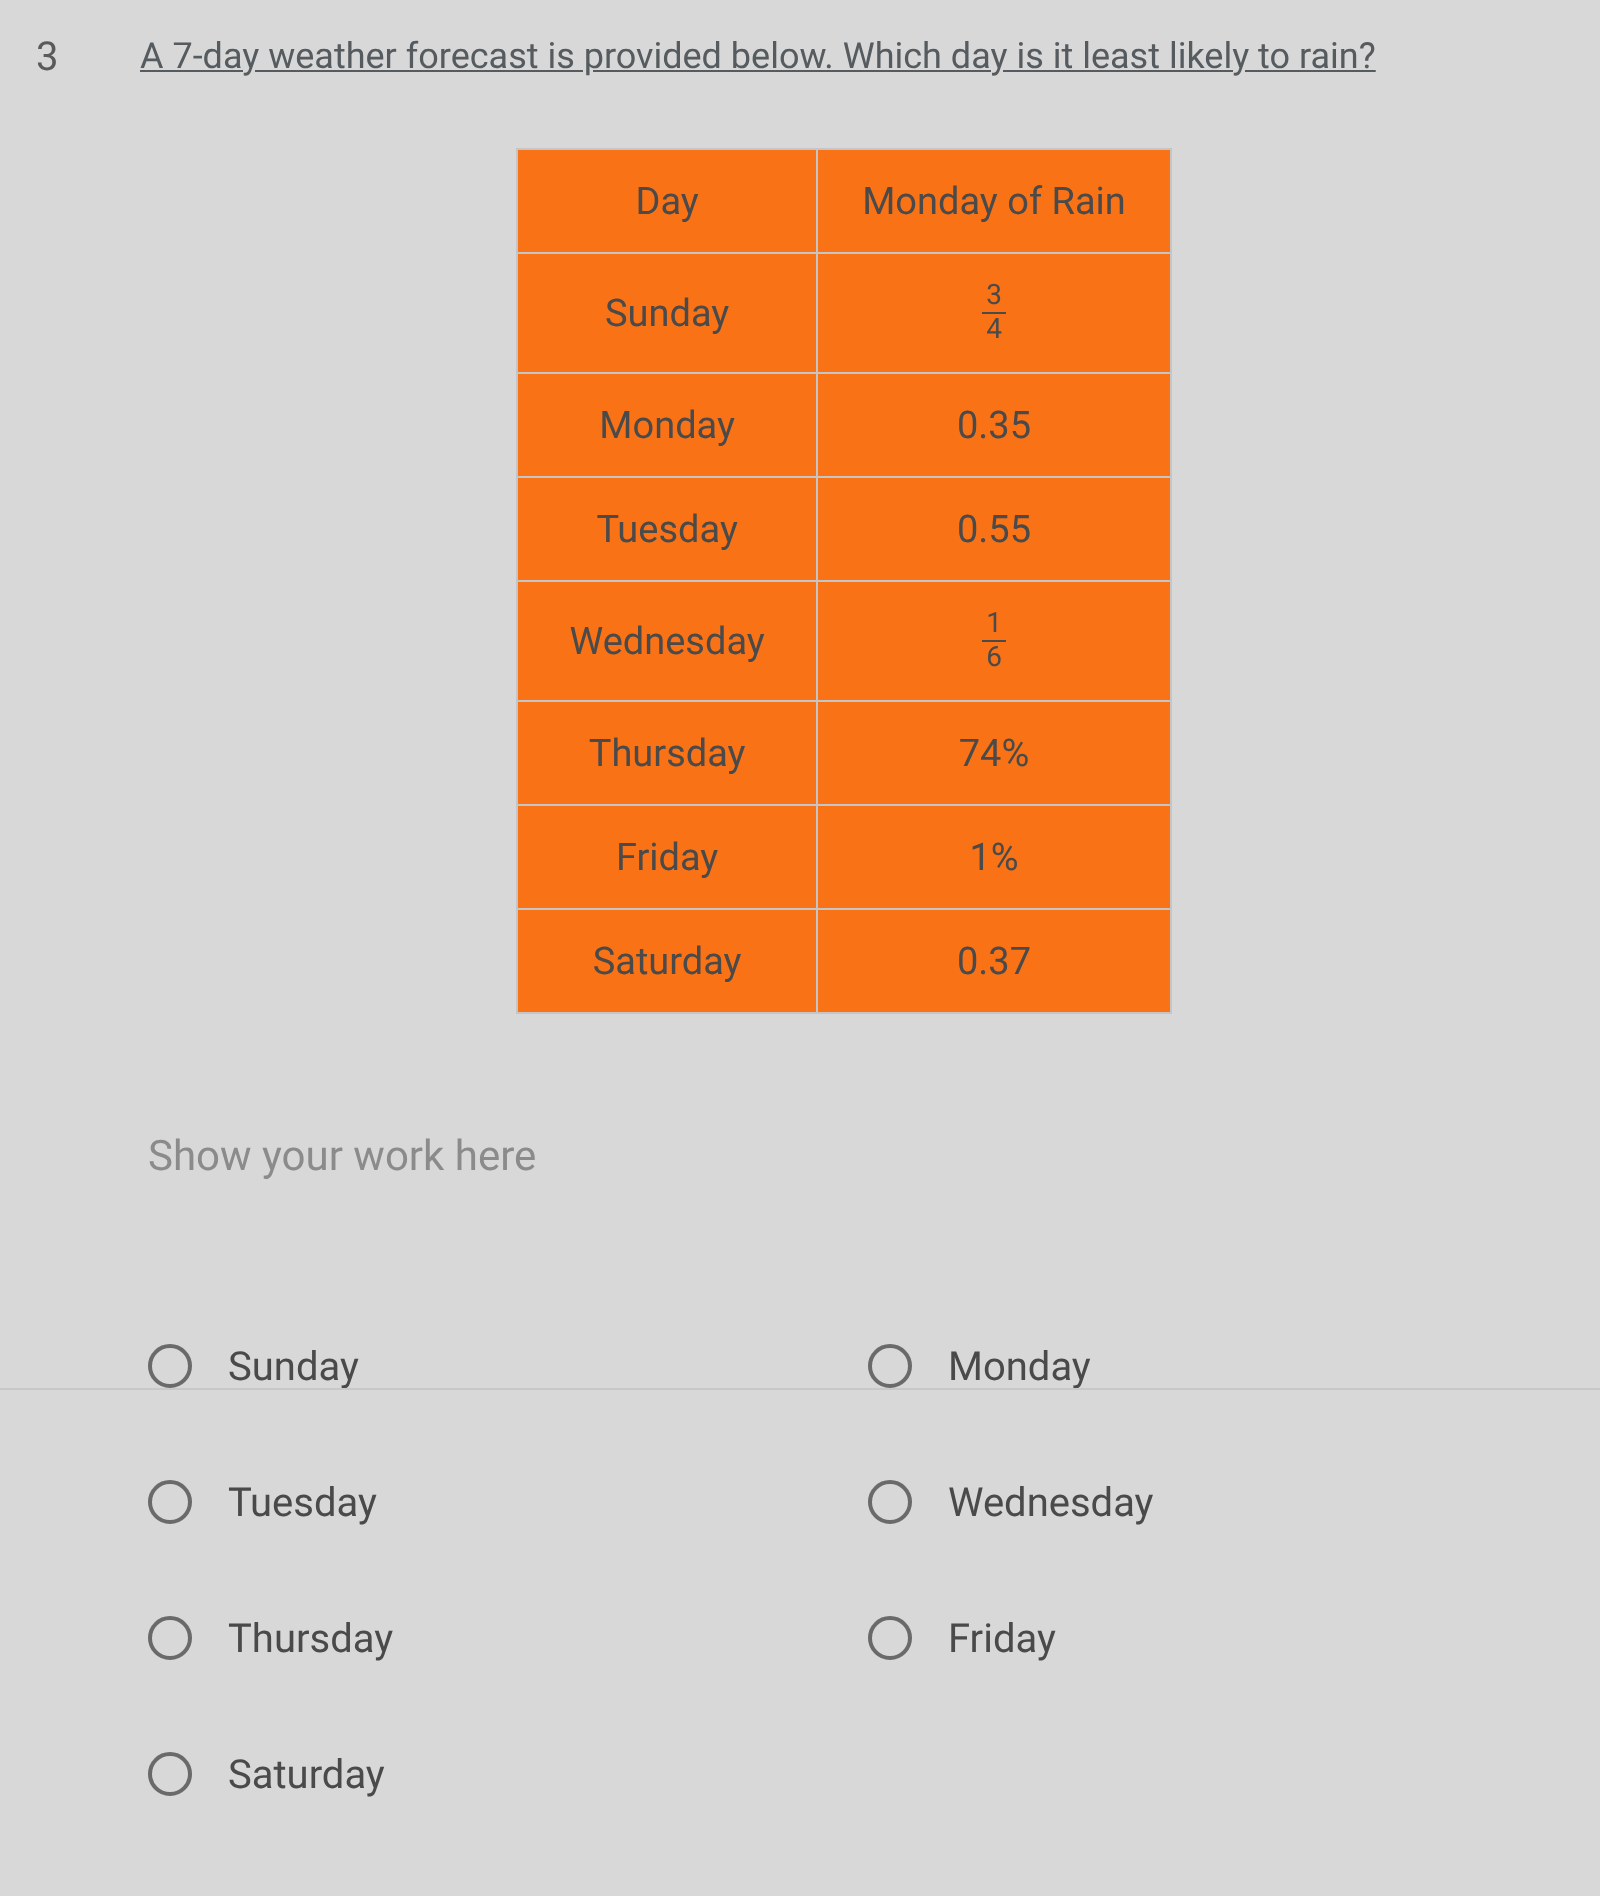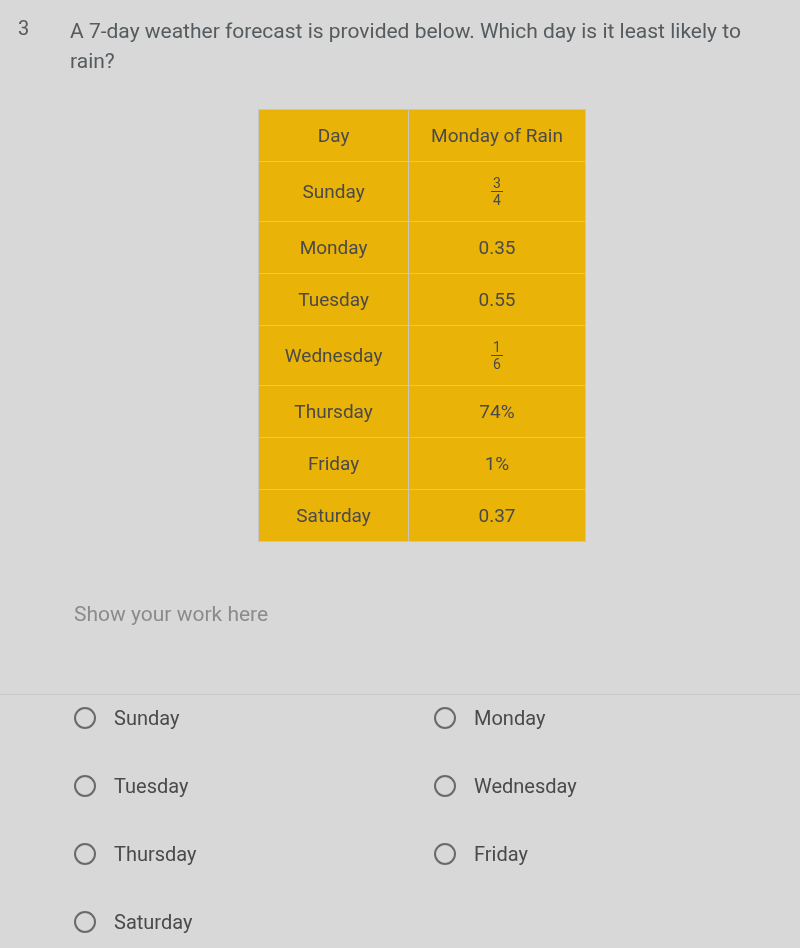--- a/index.html
+++ b/index.html
@@ -25,32 +25,33 @@
       padding-left: 18px;
       padding-top: 0;
       font-size: 20px;
       color: #5a5a5a;
     }
     .content {
       flex: 1;
       padding-right: 10px;
     }
     .question-text {
-      font-size: 21px;
+      font-size: 18px;
       line-height: 1.45;
       color: #555b5e;
+      text-decoration: underline;
     }
     .table-wrap {
       margin-top: 32px;
       display: flex;
       justify-content: center;
     }
     table {
       border-collapse: collapse;
-      background: #eab308;
+      background: #f97316;
     }
     th, td {
       border: 1px solid #c5c5c5;
       padding: 14px 22px;
       text-align: center;
       font-size: 19px;
       font-weight: 400;
       color: #4a4a4a;
       min-width: 150px;
     }

